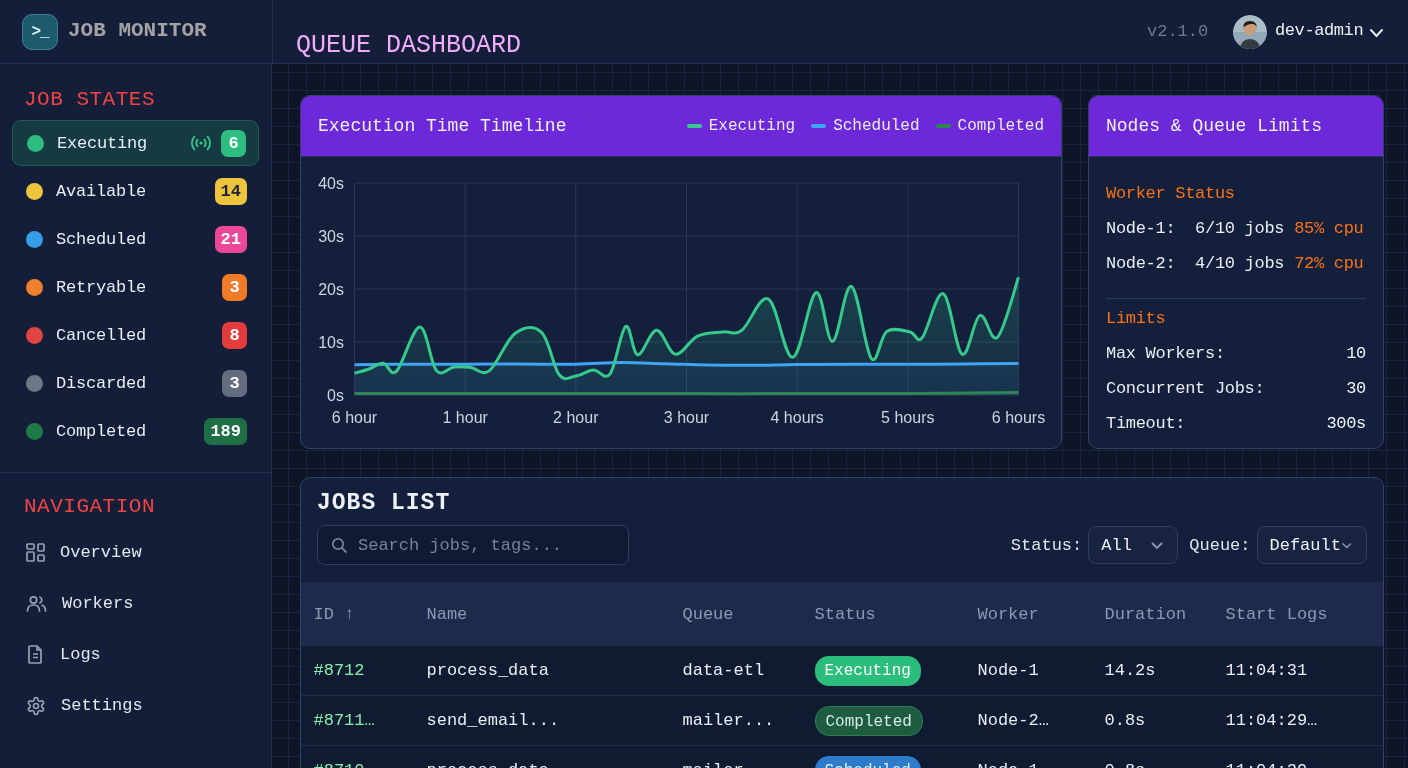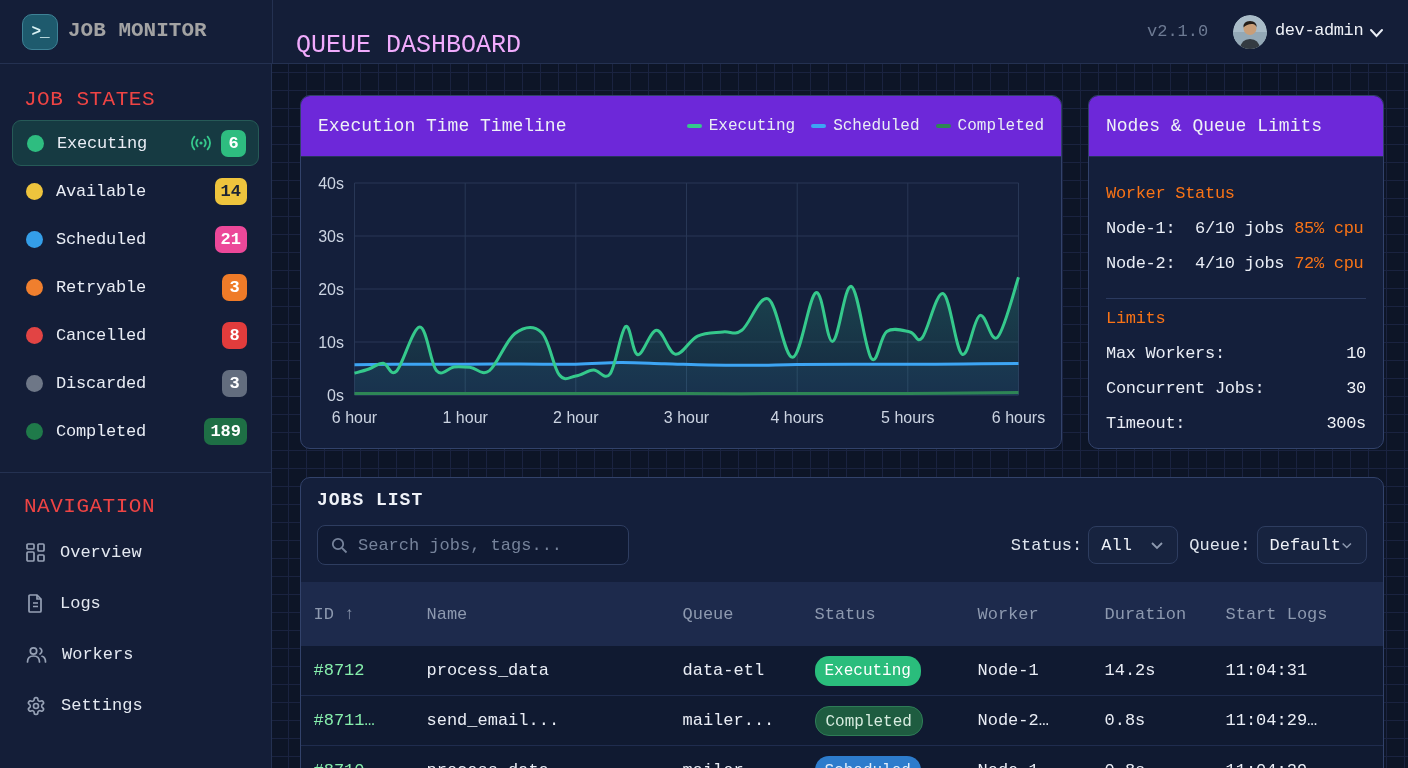--- a/index.html
+++ b/index.html
@@ -64,21 +64,21 @@
 #chartpanel { left:300px; top:95px; width:762px; height:354px; }
 #nodespanel { left:1088px; top:95px; width:296px; height:354px; }
 #jobspanel  { left:300px; top:477px; width:1084px; height:354px; }
 .legend { margin-left:auto; display:flex; align-items:center; font-size:16px; color:#e9edf5; }
 .lg { width:15px; height:3.5px; border-radius:2px; margin:0 7px 0 16px; }
 .npad { padding:27px 17px 0 17px; font-size:17px; letter-spacing:-0.3px; white-space:nowrap; }
 .nrow { display:flex; line-height:20px; margin-bottom:15px; }
 .grey { color:#f97316; }
 .ndiv { border-top:1px solid #2b3a5f; margin:24px 0 10px 0; }
 .nval { margin-left:auto; color:#f0f3f8; }
-.jtitle { padding:12px 0 0 16px; font-size:18px; font-weight:bold; letter-spacing:1px; color:#eef1f7; }
+.jtitle { padding:12px 0 0 16px; font-size:23px; font-weight:bold; letter-spacing:1px; color:#eef1f7; }
 .searchrow { position:absolute; left:0; top:47px; width:100%; height:40px; }
 .search {
   position:absolute; left:16px; top:0; width:312px; height:40px;
   background:#101a33; border:1px solid #2e3d60; border-radius:8px;
   display:flex; align-items:center; padding-left:13px; color:#76839b; font-size:17px;
 }
 .search svg { margin-right:10px; }
 .filters { position:absolute; right:16.5px; top:0; height:40px; display:flex; align-items:center; font-size:17px;justify-content:center; }
 .select {
   height:38px; background:#17233f; border:1px solid #2e3d60; border-radius:8px;
@@ -173,33 +173,33 @@
   <div class="nav">
       <svg width="19" height="19" viewBox="0 0 19 19" stroke="#96a1b5" stroke-width="1.7" fill="none">
         <rect x="1" y="1" width="7" height="5" rx="1"></rect>
         <rect x="12" y="1" width="6" height="7" rx="1"></rect>
         <rect x="1" y="9" width="7" height="9" rx="1"></rect>
         <rect x="12" y="12" width="6" height="6" rx="1"></rect>
       </svg>
       <span>Overview</span>
     </div>
   <div class="nav">
-      <svg width="19" height="19" viewBox="0 0 19 19" stroke="#96a1b5" stroke-width="1.7" fill="none">
-        <path d="M4,1 h7 l4,4 v12 a1,1 0 0 1 -1,1 h-10 a1,1 0 0 1 -1,-1 v-15 a1,1 0 0 1 1,-1 z"></path>
-        <path d="M11,1 v4 h4 M7,9 h5 M7,12.5 h5"></path>
-      </svg>
-      <span>Logs</span>
-    </div>
-  <div class="nav">
       <svg width="21" height="19" viewBox="0 0 21 19" stroke="#96a1b5" stroke-width="1.7" fill="none" stroke-linecap="round">
         <circle cx="7.5" cy="6" r="3.2"></circle>
         <path d="M1.5,17 q0,-6 6,-6 q6,0 6,6"></path>
         <path d="M14,3.2 a3.2,3.2 0 0 1 0,5.8 M16,11.3 q3.5,1 3.5,5.7"></path>
       </svg>
       <span>Workers</span>
+    </div>
+  <div class="nav">
+      <svg width="19" height="19" viewBox="0 0 19 19" stroke="#96a1b5" stroke-width="1.7" fill="none">
+        <path d="M4,1 h7 l4,4 v12 a1,1 0 0 1 -1,1 h-10 a1,1 0 0 1 -1,-1 v-15 a1,1 0 0 1 1,-1 z"></path>
+        <path d="M11,1 v4 h4 M7,9 h5 M7,12.5 h5"></path>
+      </svg>
+      <span>Logs</span>
     </div>
   <div class="nav">
       <svg width="20" height="20" viewBox="0 0 24 24" stroke="#96a1b5" stroke-width="2" fill="none" stroke-linejoin="round">
         <path d="M12.22 2h-.44a2 2 0 0 0-2 2v.18a2 2 0 0 1-1 1.73l-.43.25a2 2 0 0 1-2 0l-.15-.08a2 2 0 0 0-2.73.73l-.22.38a2 2 0 0 0 .73 2.73l.15.1a2 2 0 0 1 1 1.72v.51a2 2 0 0 1-1 1.74l-.15.09a2 2 0 0 0-.73 2.73l.22.38a2 2 0 0 0 2.73.73l.15-.08a2 2 0 0 1 2 0l.43.25a2 2 0 0 1 1 1.73V20a2 2 0 0 0 2 2h.44a2 2 0 0 0 2-2v-.18a2 2 0 0 1 1-1.73l.43-.25a2 2 0 0 1 2 0l.15.08a2 2 0 0 0 2.73-.73l.22-.39a2 2 0 0 0-.73-2.73l-.15-.08a2 2 0 0 1-1-1.74v-.5a2 2 0 0 1 1-1.74l.15-.09a2 2 0 0 0 .73-2.73l-.22-.38a2 2 0 0 0-2.73-.73l-.15.08a2 2 0 0 1-2 0l-.43-.25a2 2 0 0 1-1-1.73V4a2 2 0 0 0-2-2z"></path>
         <circle cx="12" cy="12" r="3"></circle>
       </svg>
       <span>Settings</span>
     </div>
 </div>
 

